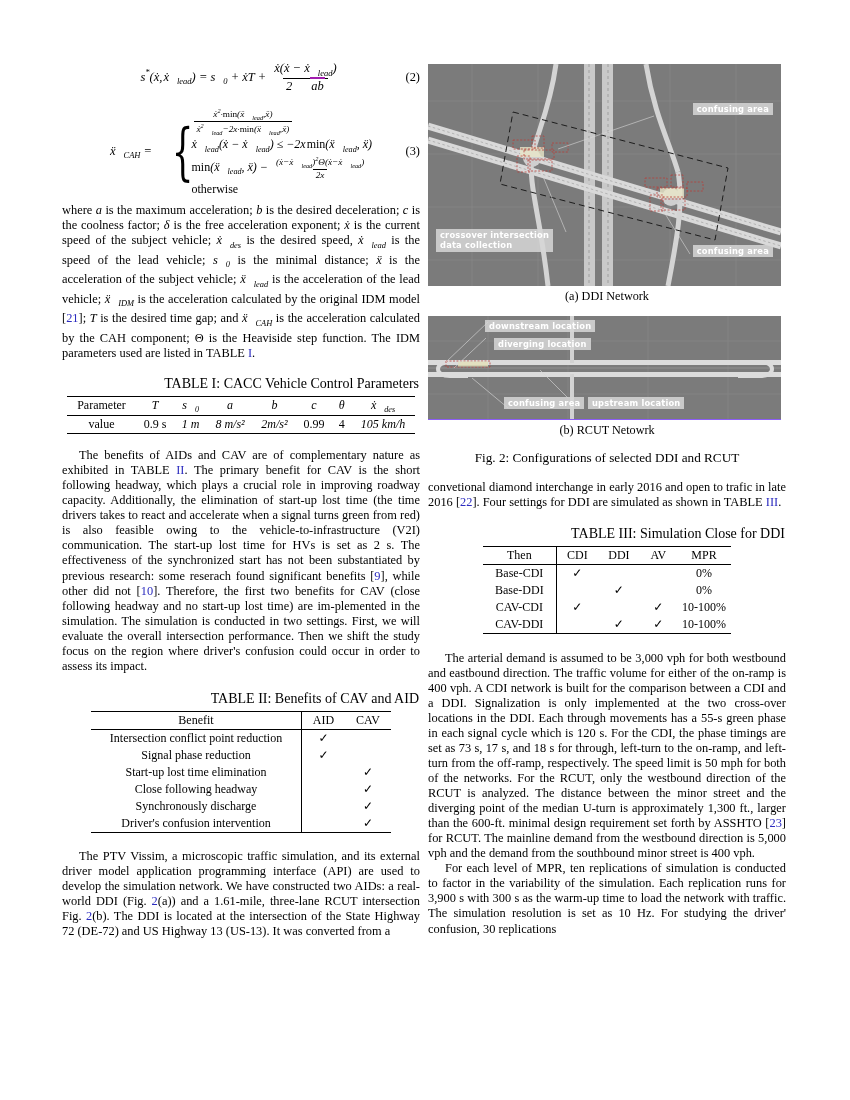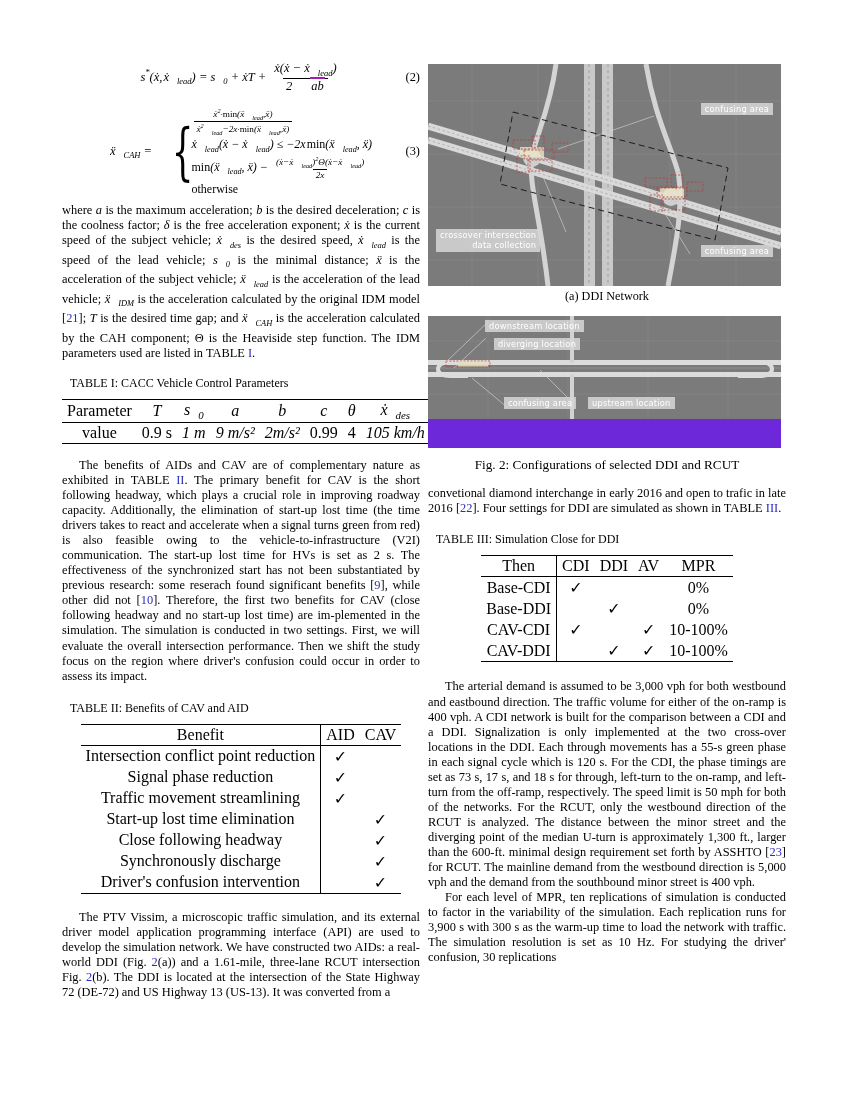--- a/index.html
+++ b/index.html
@@ -96,47 +96,48 @@
     flex-direction: column;
     gap: 1px;
     font-size: 12px;
     padding-left: 4px;
   }
   .caselist > div { white-space: nowrap; }
   .small { font-size: 9.2px; }
 
   
   .tbl-caption {
-    text-align: left;
-    font-size: 12px;
-    margin: 8px;
+    text-align: right;
+    font-size: 14px;
+    margin: 1px;
   }
   table.paper {
     border-collapse: collapse;
-    font-size: 16px;
+    font-size: 12px;
     margin: 4px auto 0 auto;
   }
   table.paper td, table.paper th {
     padding: 1px 5px;
     font-weight: normal;
     text-align: center;
     white-space: nowrap;
   }
   .rule-top  { border-top: 1.4px solid #000; }
   .rule-mid  { border-top: 0.8px solid #000; }
   .rule-bot  { border-bottom: 1.4px solid #000; }
   .lcell { text-align: left; }
   .vline { border-left: 0.8px solid #000; }
 
   
   .figwrap { position: relative; }
   .figimg {
     position: relative;
-    background: #6d28d9;
+    background: #8b5cf6;
     overflow: hidden;
+    font-weight: bold;
   }
   .figcap {
     text-align: center;
     font-size: 12.2px;
     margin-top: 3px;
   }
   .figmain {
     text-align: center;
     font-size: 13.2px;
     margin-top: 9px;
@@ -144,21 +145,21 @@
   .annot {
     position: absolute;
     background: rgba(214,214,214,0.86);
     color: #ffffff;
     font-family: "DejaVu Sans", sans-serif;
     font-size: 8.3px;
     padding: 1px 4px;
     white-space: nowrap;
     letter-spacing: 0.2px;
   }
-  .annot2 { line-height: 1.25; text-align: right; }
+  .annot2 { line-height: 1.25; text-align: left; }
   svg { display: block; }
 </style>
 </head>
 <body>
 
 <div class="page">
 
   <div class="col col-left">
 
     <div class="eqblock" style="height:42px;">
@@ -229,21 +230,21 @@
           <td class="rule-top it">a</td>
           <td class="rule-top it">b</td>
           <td class="rule-top it">c</td>
           <td class="rule-top it">θ</td>
           <td class="rule-top it"><span class="it">ẋ<sub>des</sub></span></td>
         </tr>
         <tr>
           <td class="rule-mid lcell">value</td>
           <td class="rule-mid">0.9 s</td>
           <td class="rule-mid it">1 m</td>
-          <td class="rule-mid it">9 m/s²</td>
+          <td class="rule-mid it">8 m/s²</td>
           <td class="rule-mid it">2m/s²</td>
           <td class="rule-mid">0.99</td>
           <td class="rule-mid">4</td>
           <td class="rule-mid it">105 km/h</td>
         </tr>
         <tr>
           <td class="rule-top" colspan="8" style="padding:0;height:0;line-height:0;"></td>
         </tr>
       </tbody>
         </table>
@@ -282,25 +283,20 @@
           <td class="rule-mid lcell">Intersection conflict point reduction</td>
           <td class="rule-mid vline lcell">✓</td>
           <td class="rule-mid"></td>
         </tr>
         <tr>
           <td class="lcell">Signal phase reduction</td>
           <td class="vline lcell">✓</td>
           <td></td>
         </tr>
         <tr>
-          <td class="lcell">Traffic movement streamlining</td>
-          <td class="vline lcell">✓</td>
-          <td></td>
-        </tr>
-        <tr>
           <td class="lcell">Start-up lost time elimination</td>
           <td class="vline"></td>
           <td>✓</td>
         </tr>
         <tr>
           <td class="lcell">Close following headway</td>
           <td class="vline"></td>
           <td>✓</td>
         </tr>
         <tr>
@@ -402,21 +398,21 @@
         </svg>
         <div class="annot" style="right:8px;top:39px;">confusing area</div>
         <div class="annot" style="right:8px;top:181px;">confusing area</div>
         <div class="annot annot2" style="left:8px;top:165px;">
           <span>crossover intersection</span><br>
           <span>data collection</span>
         </div>
       </div>
       <p class="figcap">(a) DDI Network</p>
 
-      <div class="figimg" style="width:353px;height:132px;margin-top:0;">
+      <div class="figimg" style="width:353px;height:104px;margin-top:0;">
         <svg width="353" height="103" viewBox="0 0 353 103">
           <rect x="0" y="0" width="353" height="103" fill="#7b7b7b"></rect>
           <g stroke="#8d8d8d" stroke-width="0.6" opacity="0.7">
             <line x1="0" y1="25" x2="353" y2="25"></line>
             <line x1="0" y1="78" x2="353" y2="78"></line>
             <line x1="60" y1="0" x2="60" y2="103"></line>
             <line x1="140" y1="0" x2="140" y2="103"></line>
             <line x1="220" y1="0" x2="220" y2="103"></line>
             <line x1="300" y1="0" x2="300" y2="103"></line>
           </g>
@@ -449,20 +445,21 @@
             <line x1="44" y1="62" x2="80" y2="92"></line>
             <line x1="143" y1="58" x2="143" y2="92"></line>
             <line x1="112" y1="54" x2="140" y2="82"></line>
           </g>
         </svg>
         <div class="annot" style="left:57px;top:4px;">downstream location</div>
         <div class="annot" style="left:66px;top:22px;">diverging location</div>
         <div class="annot" style="left:76px;top:81px;">confusing area</div>
         <div class="annot" style="left:160px;top:81px;">upstream location</div>
       </div>
+      <p class="figcap">(b) RCUT Netowrk</p>
 
       <p class="figmain">Fig. 2: Configurations of selected DDI and RCUT</p>
     </div>
 
     <p class="body noindent" style="margin-top:12px;">
       convetional diamond interchange in early 2016 and open to
       trafic in late 2016 [<span class="ref">22</span>]. Four settings for DDI are simulated
       as shown in TABLE <span class="ref">III</span>.
     </p>
 

